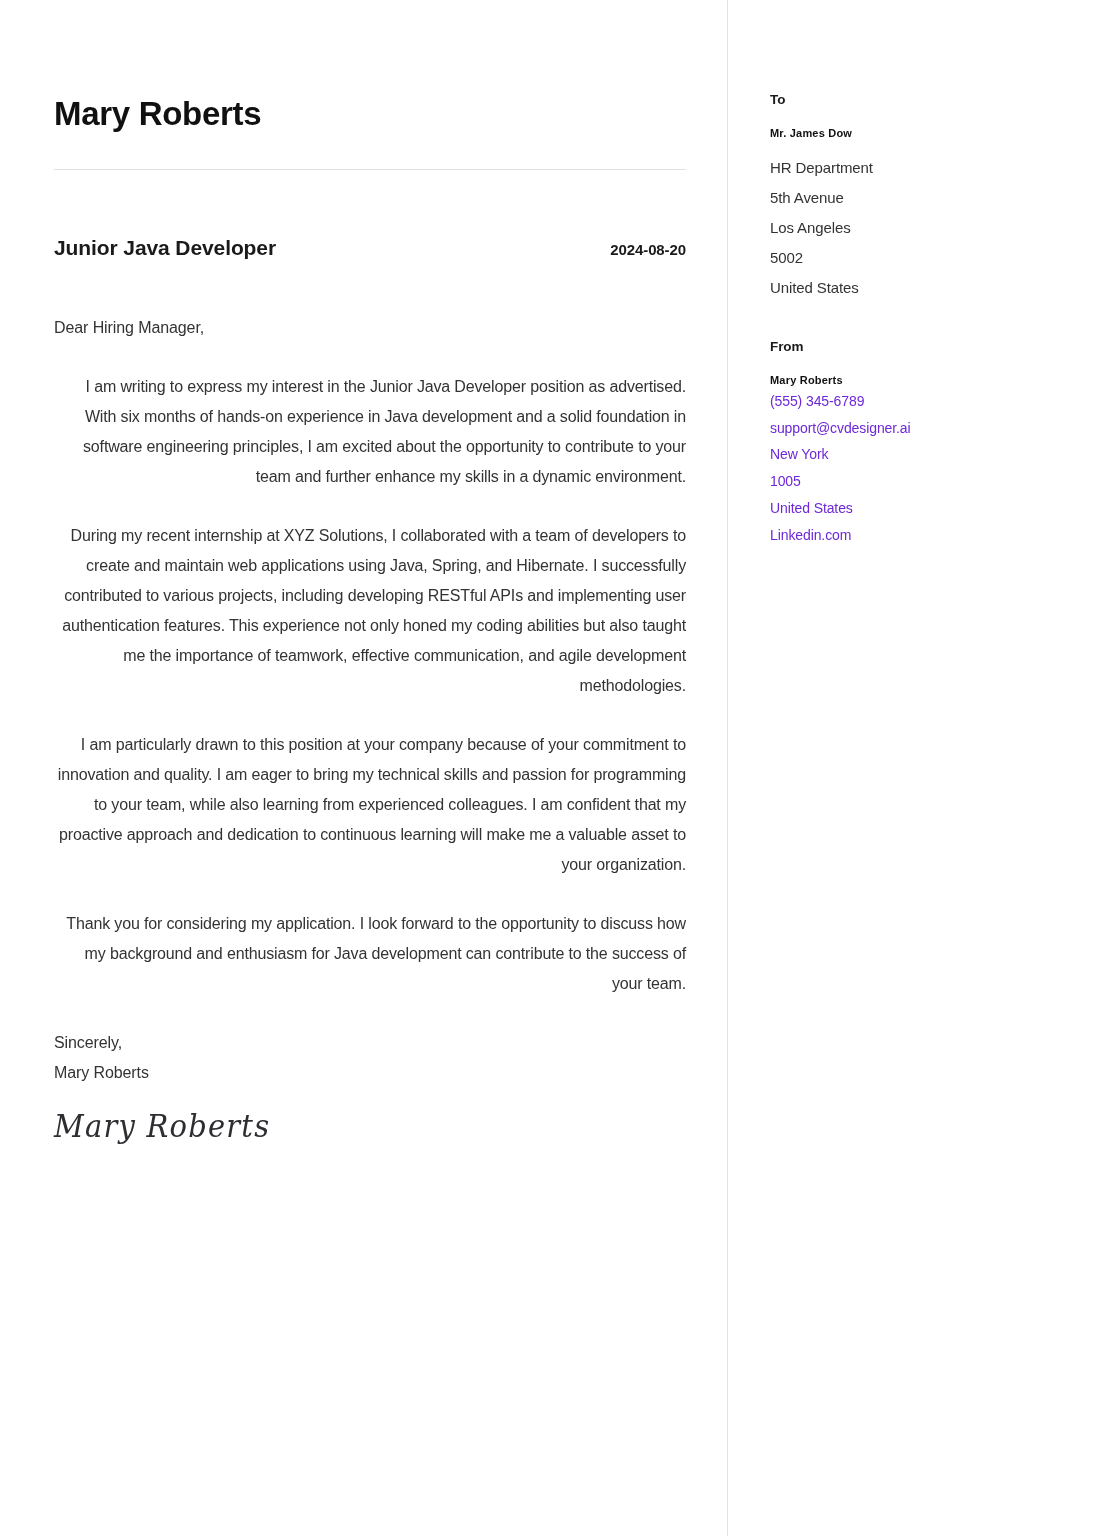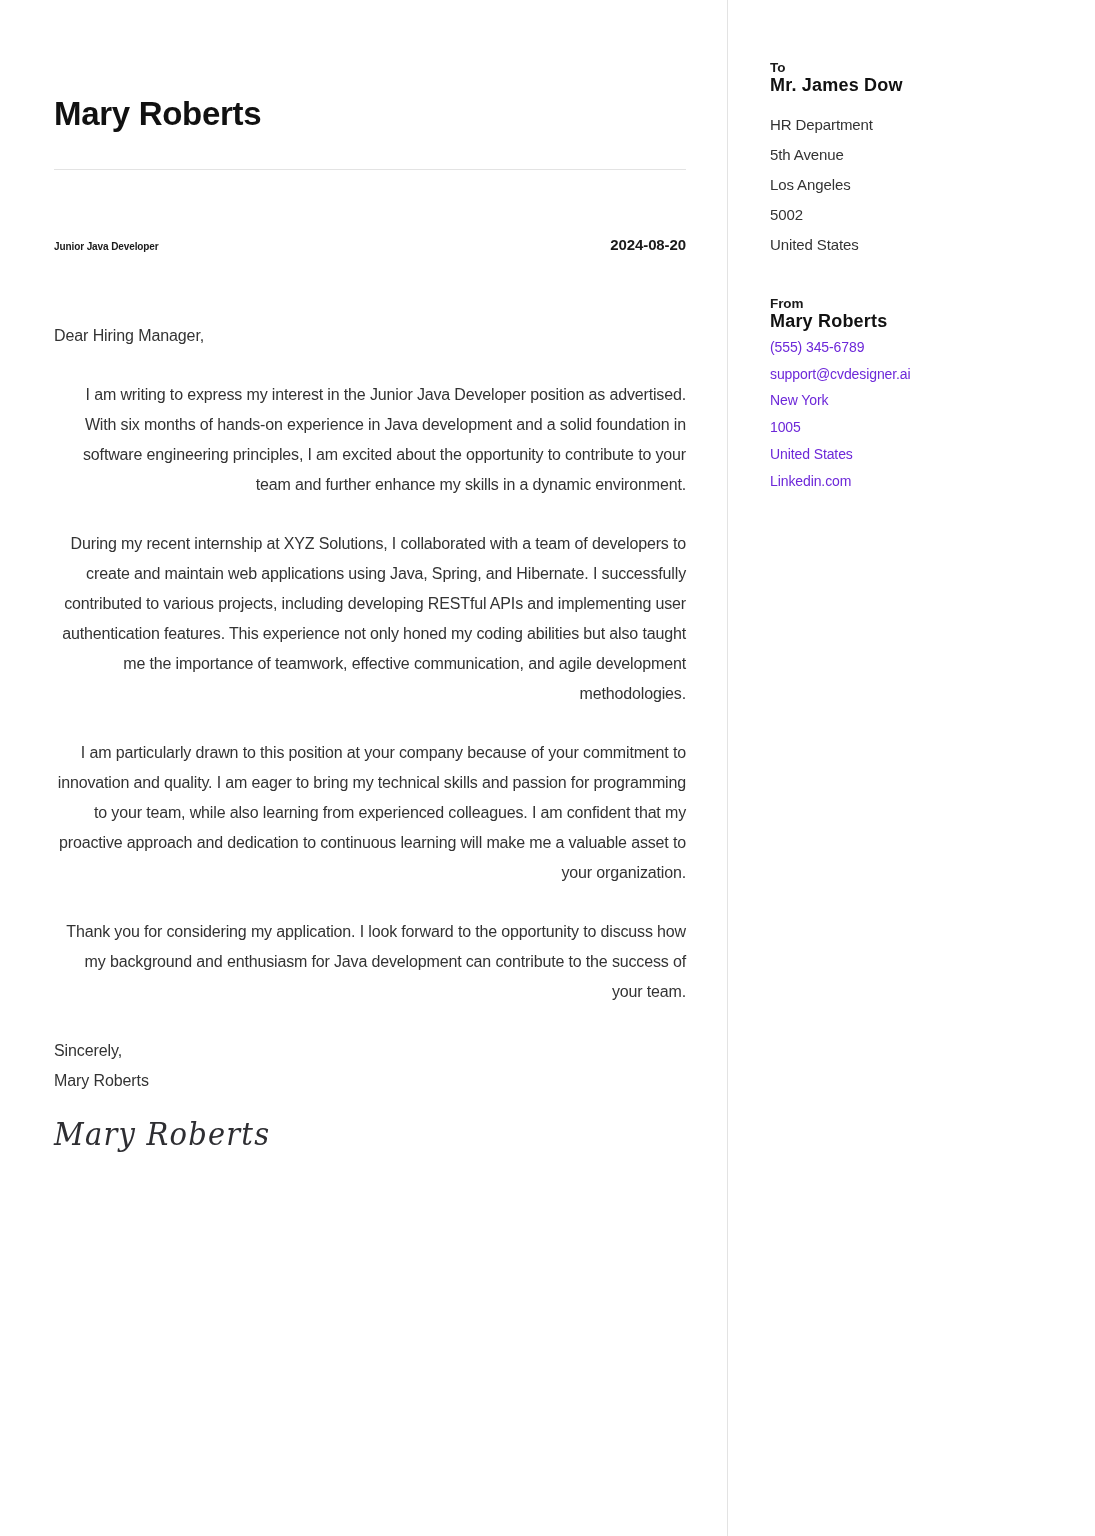--- a/index.html
+++ b/index.html
@@ -57,34 +57,34 @@
     background: #e3e3e3;
   }
 
   .meta-row {
     display: flex;
     justify-content: space-between;
     align-items: baseline;
     margin-top: 66px;
   }
   .job-title {
-    font-size: 10px;
+    font-size: 21px;
     font-weight: bold;
     color: #1a1a1a;
     letter-spacing: -0.1px;
   }
   .letter-date {
     font-size: 15px;
     font-weight: bold;
     color: #1a1a1a;
     letter-spacing: -0.1px;
   }
 
   .salutation {
-    margin-top: 68px;
+    margin-top: 53px;
     font-size: 16px;
     color: #333333;
     line-height: 30px;
     letter-spacing: -0.1px;
   }
 
   .body-par {
     margin-top: 29px;
     font-size: 16px;
     color: #333333;
@@ -121,25 +121,26 @@
     top: 0;
     width: 300px;
   }
 
   .side-label {
     font-size: 13.5px;
     font-weight: bold;
     color: #1a1a1a;
     letter-spacing: -0.1px;
   }
-  .side-label.to    { margin-top: 60px; }
+  .side-label.to    { margin-top: 92px; }
   .side-label.from  { margin-top: 36px; }
 
   .side-name {
-    font-size: 18px;
+    margin-top: 20px;
+    font-size: 11px;
     font-weight: bold;
     color: #111111;
     letter-spacing: 0.2px;
   }
 
   .addr-to {
     margin-top: 14px;
     font-size: 15px;
     color: #333333;
     line-height: 30px;

